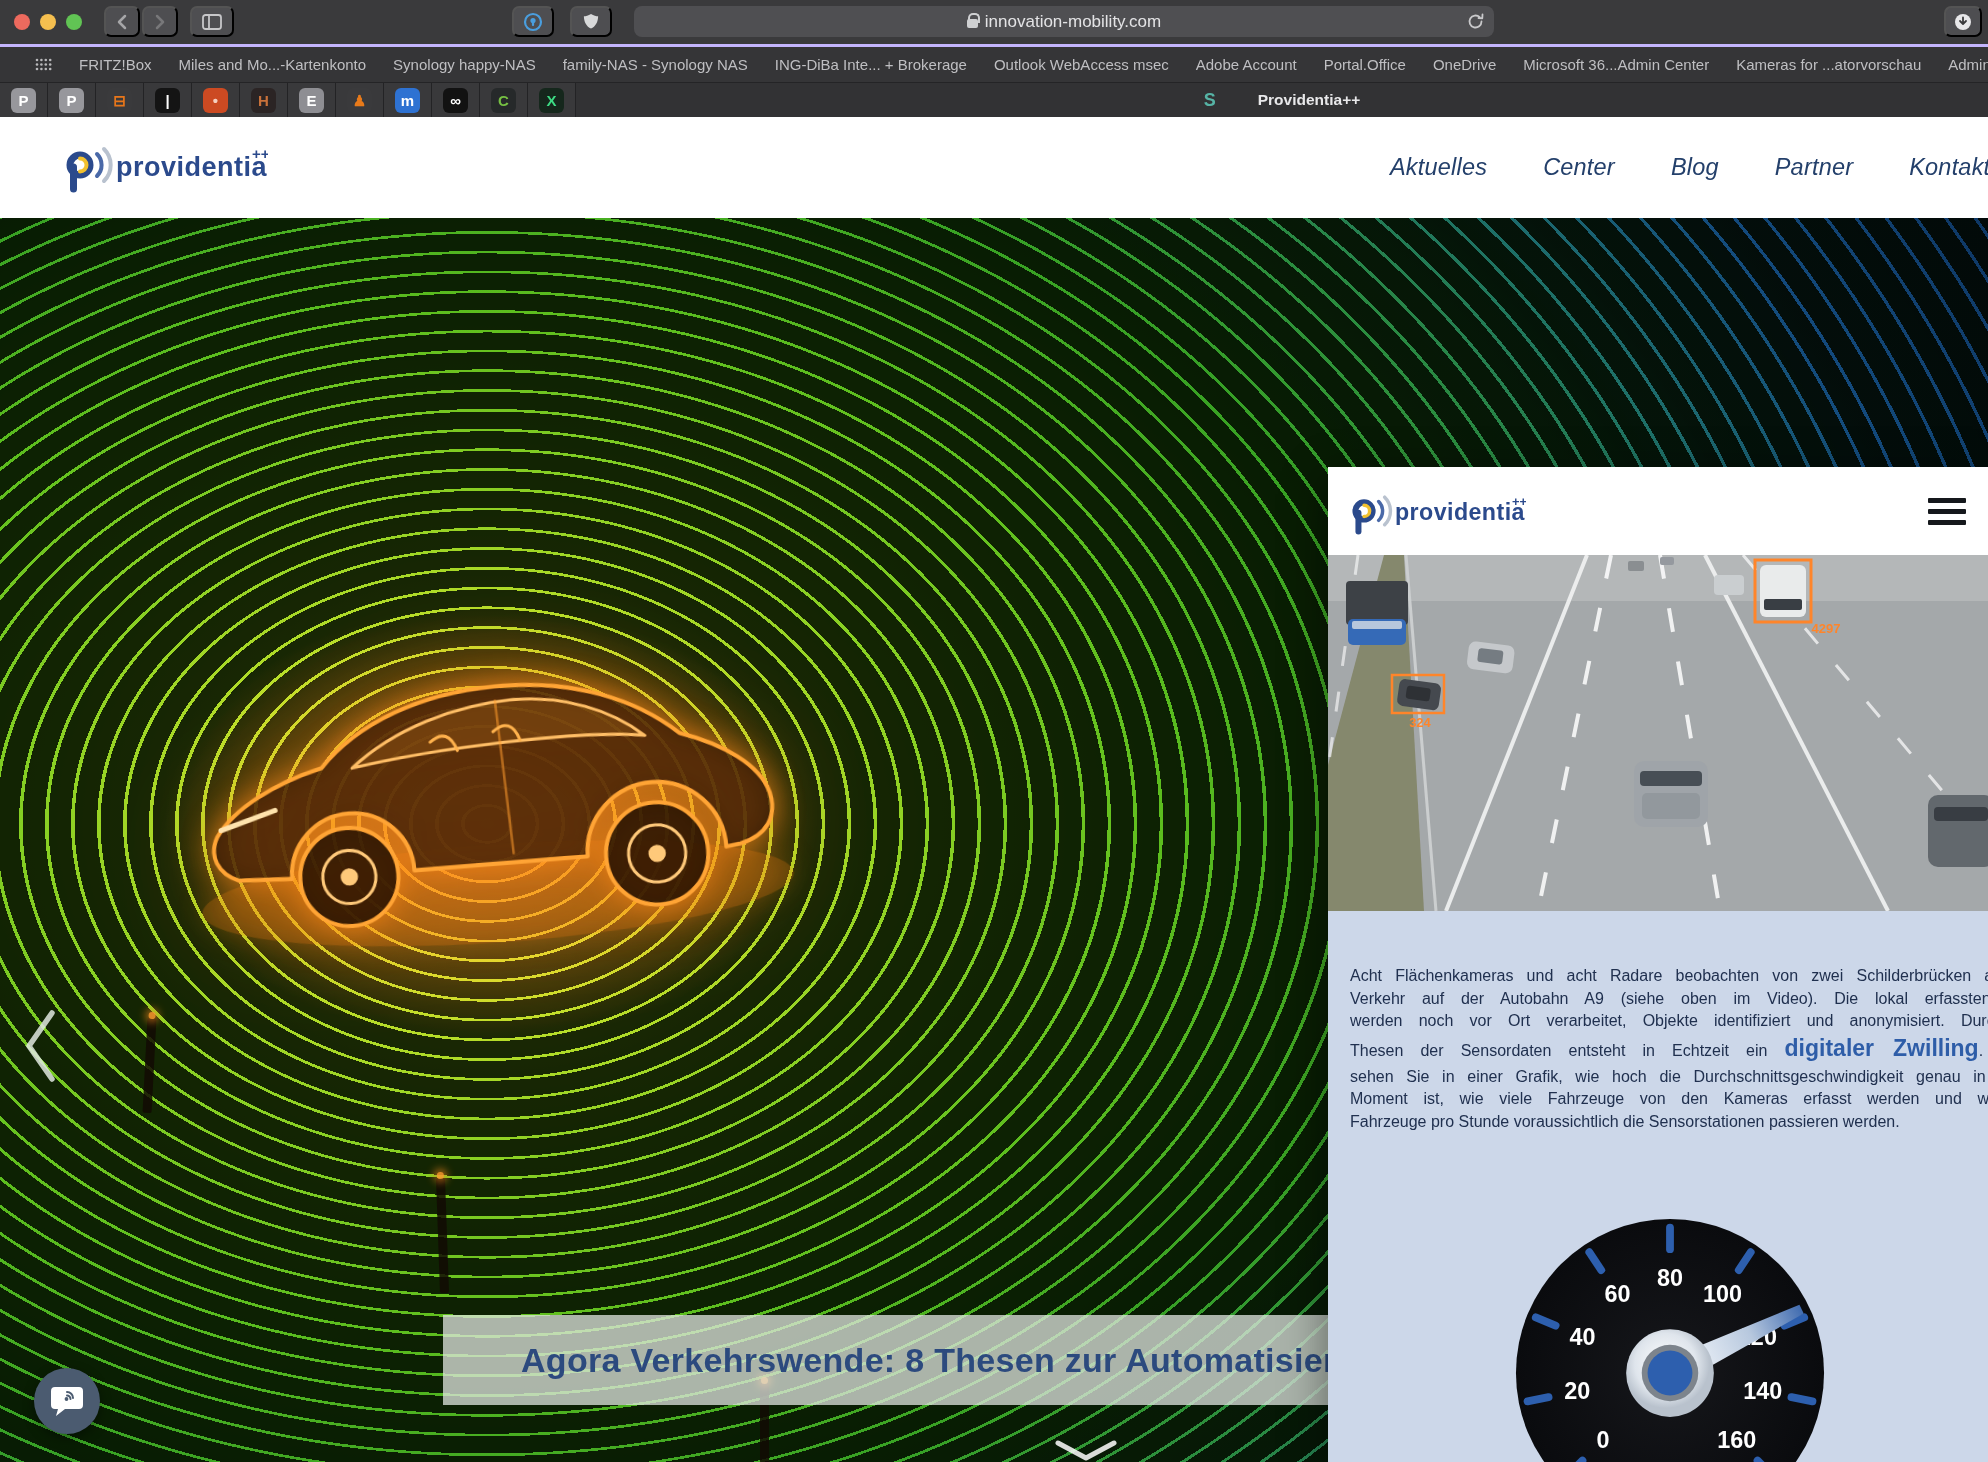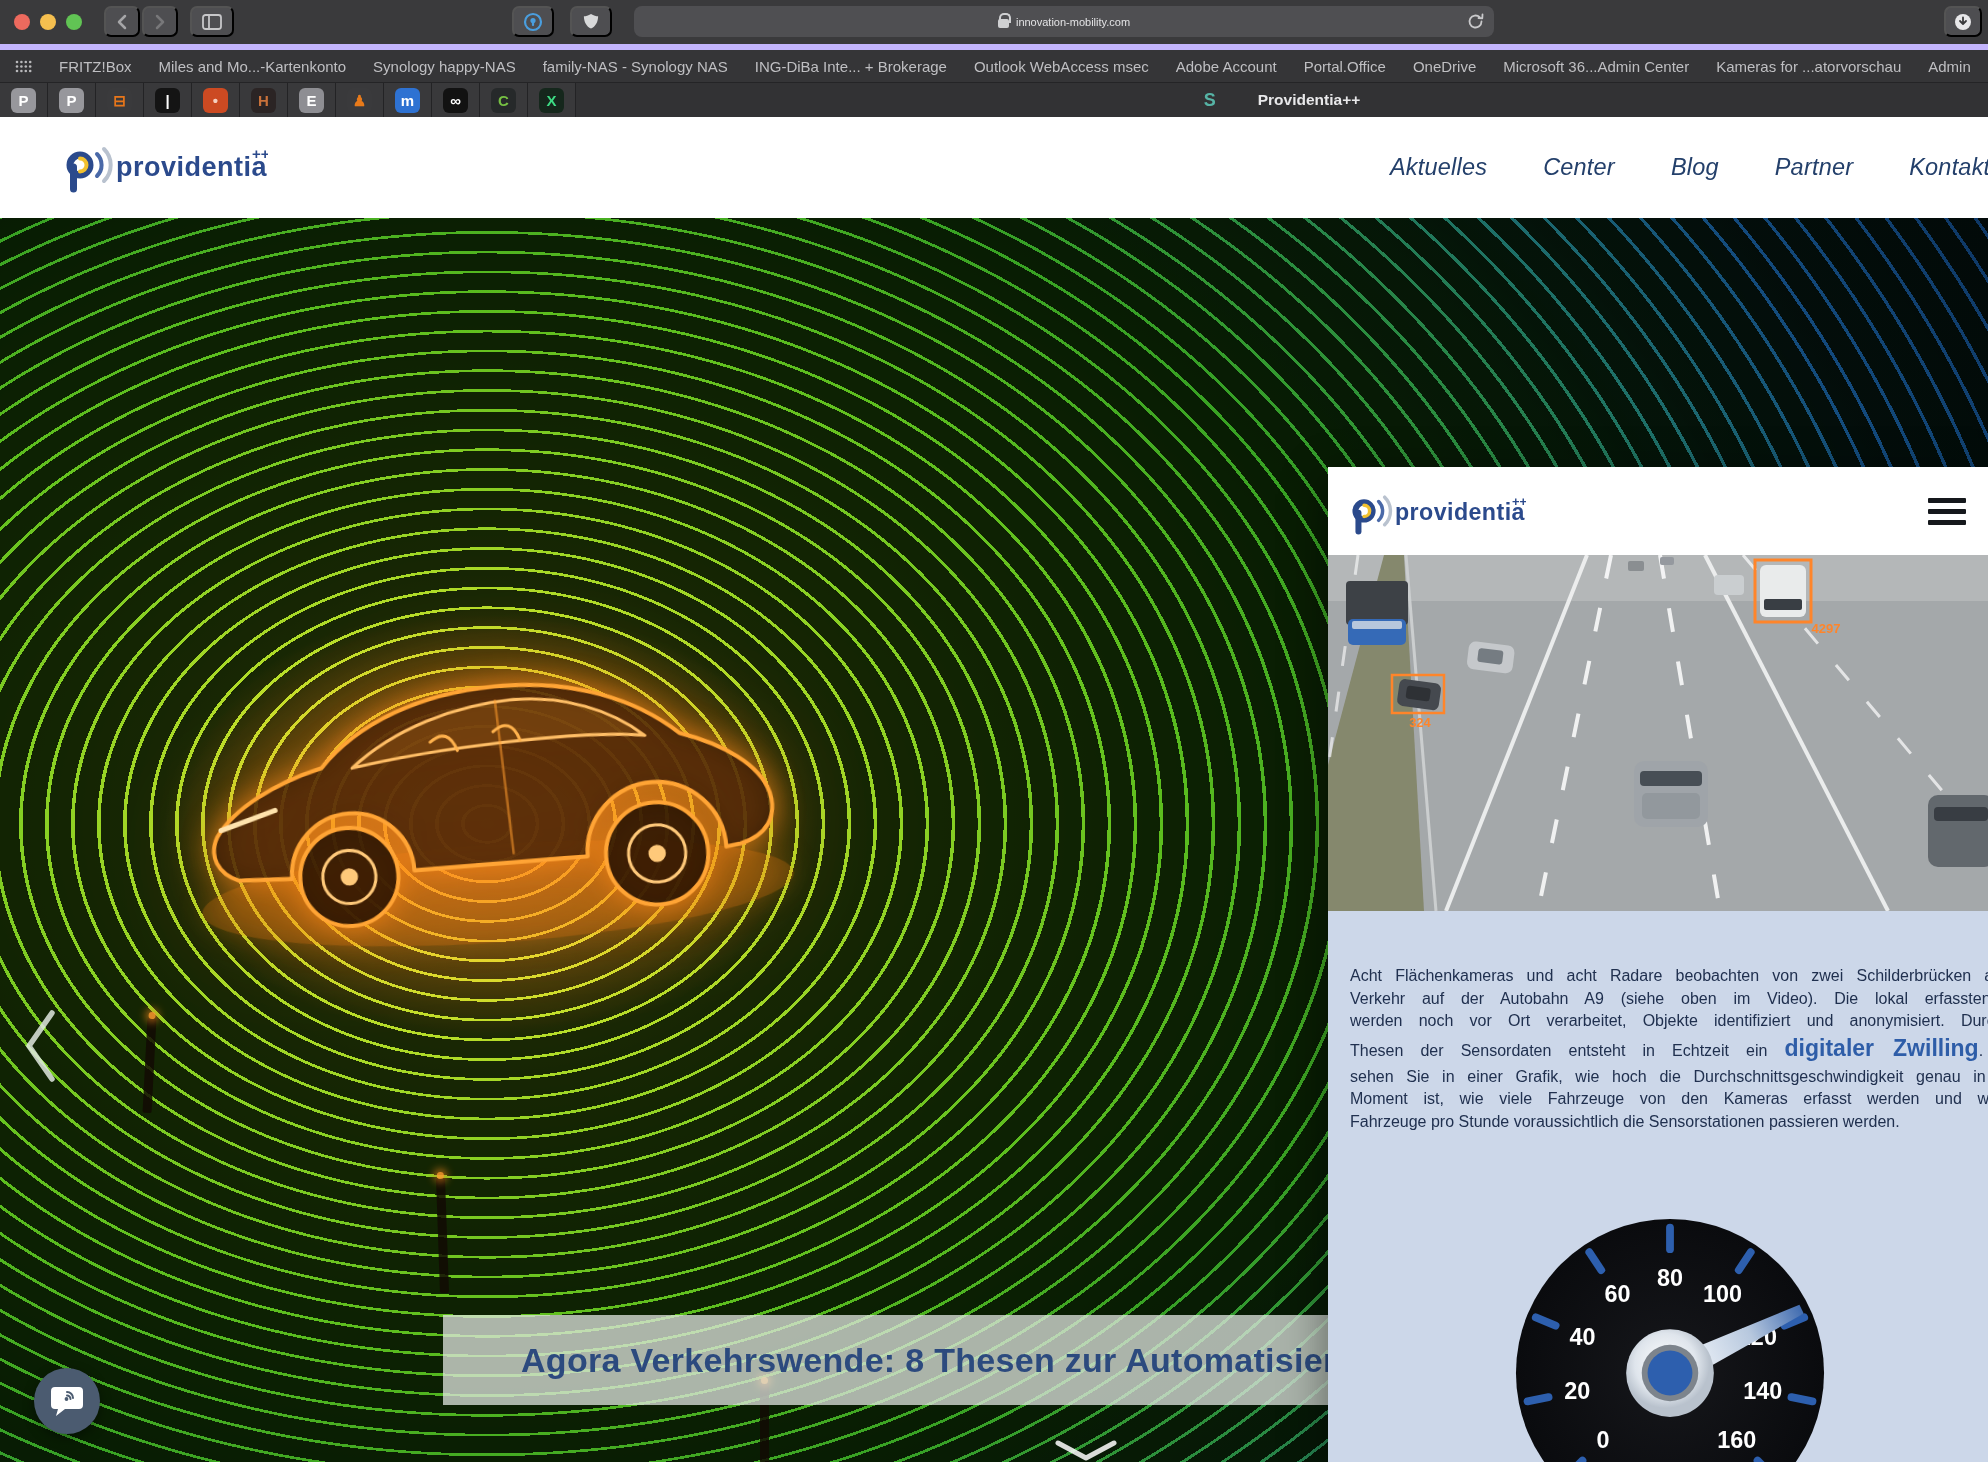--- a/index.html
+++ b/index.html
@@ -10,29 +10,29 @@
   
   .toolbar{position:absolute;left:0;top:0;width:1988px;height:44px;background:#3a3a3c;}
   .tl{position:absolute;top:14px;width:16px;height:16px;border-radius:50%;}
   .tl.close{left:14px;background:#ed6a5e;}
   .tl.min{left:40px;background:#f5bf4f;}
   .tl.zoom{left:66px;background:#61c454;}
   .tb-btn{position:absolute;top:6px;height:31px;border-radius:7px;background:#4e4e51;
           display:flex;align-items:center;justify-content:center;}
   .addr{position:absolute;left:634px;top:6px;width:860px;height:31px;border-radius:8px;
         background:#4f4f52;display:flex;align-items:center;justify-content:center;gap:7px;
-        color:#e3e3e5;font-size:11px;}
+        color:#e3e3e5;font-size:17px;}
   .lock{width:11px;height:9px;background:#cfd0d2;border-radius:2px;position:relative;margin-top:4px;}
   .lock::before{content:"";position:absolute;left:1.5px;top:-6px;width:8px;height:8px;
         border:2px solid #cfd0d2;border-bottom:none;border-radius:5px 5px 0 0;}
   .reload{position:absolute;right:10px;top:7px;}
 
   .bmbar{position:absolute;left:0;top:44px;width:1988px;height:38px;background:#353537;
-         border-top:6px solid #c4b5fd;display:flex;align-items:center;gap:27px;
-         padding-left:15px;overflow:hidden;}
+         border-top:3px solid #c4b5fd;display:flex;align-items:center;gap:27px;
+         padding-left:35px;overflow:hidden;}
   .bm-item{color:#bfbfc2;font-size:15px;white-space:nowrap;flex:0 0 auto;}
 
   .tabbar{position:absolute;left:0;top:82px;width:1988px;height:35px;background:#2c2c2e;
           border-top:1px solid #242426;display:flex;}
   .pinned-tab{width:48px;height:35px;background:#39393b;border-right:1px solid #232325;
           display:flex;align-items:center;justify-content:center;flex:0 0 auto;}
   .fav{width:25px;height:25px;border-radius:6px;display:flex;align-items:center;
           justify-content:center;font-size:15px;font-weight:bold;}
   .active-tab{flex:1;background:#323234;display:flex;align-items:center;justify-content:center;gap:8px;}
   .tab-s{color:#56b3a5;font-size:18px;font-weight:bold;}

